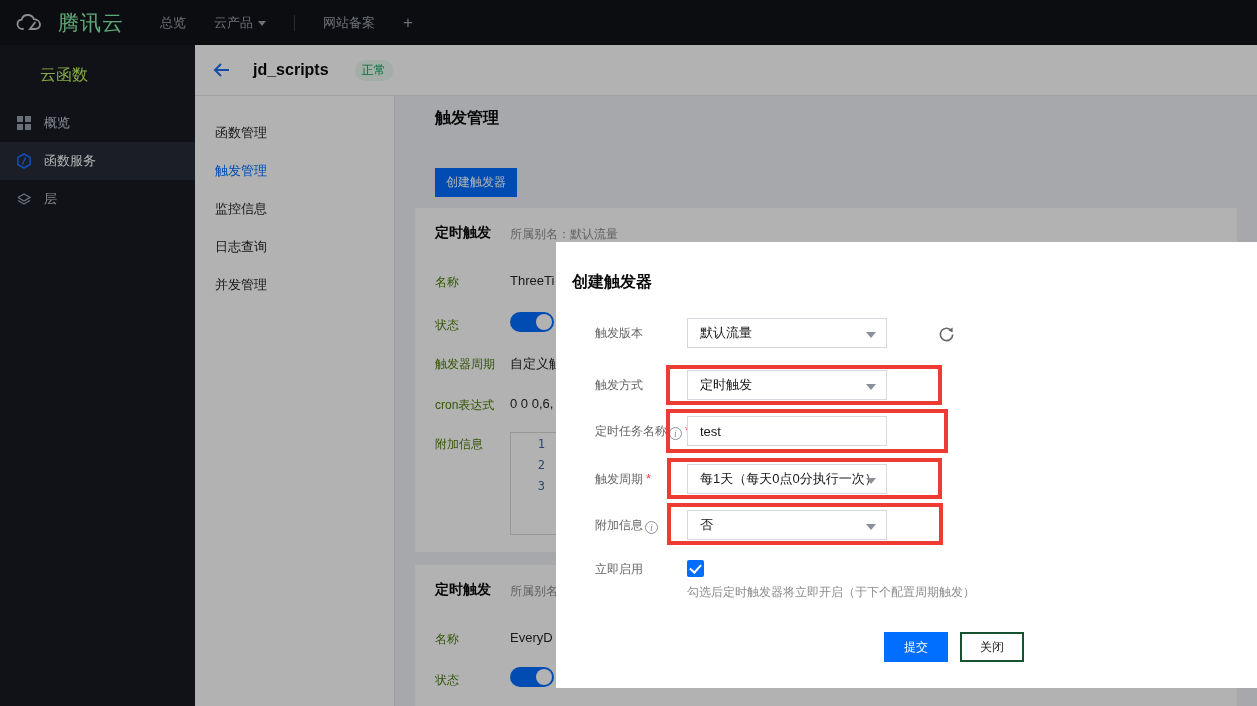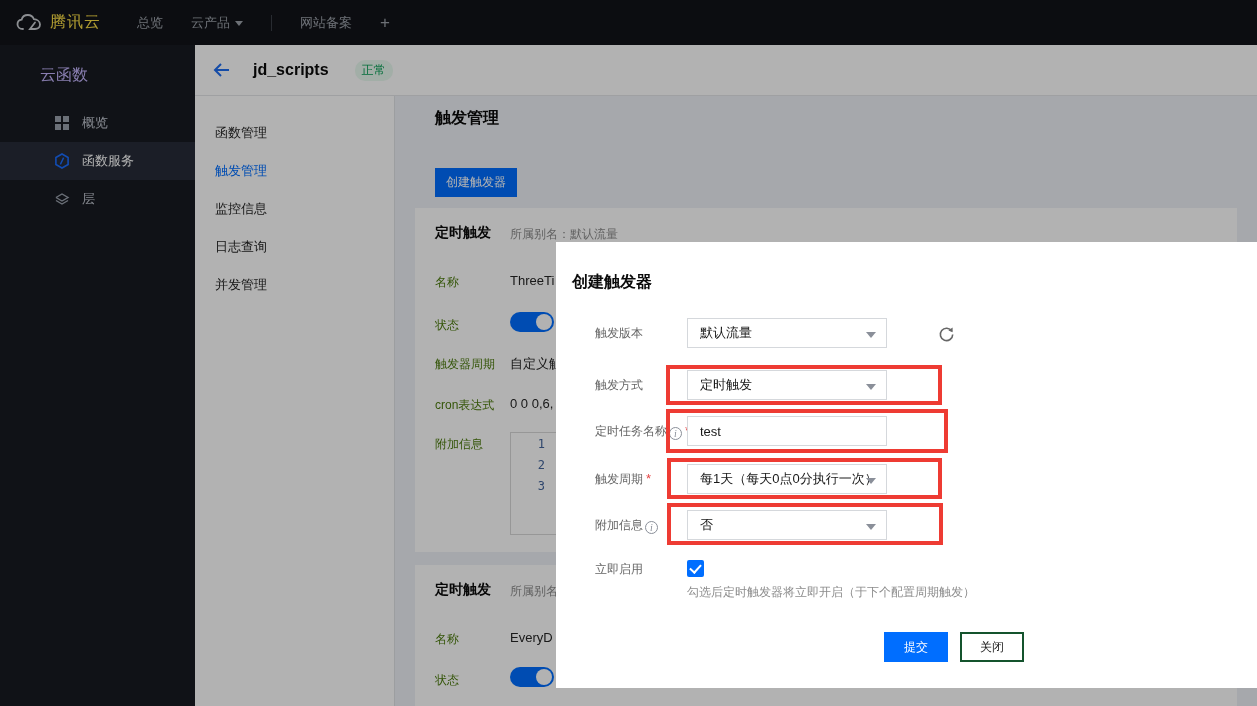--- a/index.html
+++ b/index.html
@@ -3,31 +3,31 @@
 <meta charset="utf-8">
 <style>
   * { margin:0; padding:0; box-sizing:border-box; }
   html,body { width:1257px; height:706px; overflow:hidden; background:#eef1f6;
     font-family:"Liberation Sans","DejaVu Sans",sans-serif; }
 
   
   #navbar { position:absolute; left:0; top:0; width:1257px; height:45px; background:#121419;
     display:flex; align-items:center; z-index:5; }
   .brand { display:flex; align-items:center; margin-left:16px; color:#c9ccd2; }
-  .brand-name { font-size:16px; letter-spacing:1px; margin-left:8px; color:#fde047; }
+  .brand-name { font-size:21px; letter-spacing:1px; margin-left:16px; color:#86efac; }
   .nav-item { color:#9ca1aa; font-size:13px; cursor:pointer; }
   .nav-caret { display:inline-block; width:0; height:0; border-left:4px solid transparent;
     border-right:4px solid transparent; border-top:5px solid #9ca1aa; margin-left:5px; vertical-align:middle; }
   .nav-divider { width:1px; height:16px; background:#3a3e47; margin:0 0; }
   .nav-plus { color:#9ca1aa; font-size:17px; }
 
   
   #sidebar { position:absolute; left:0; top:45px; width:195px; height:661px; background:#181b22; z-index:4; }
-  #sidebar-title { color:#c4b5fd; font-size:16px; padding:20px 18px 18px 40px; }
-  .side-item { height:38px; display:flex; align-items:center; padding-left:54px; color:#c3c8d2;
+  #sidebar-title { color:#bef264; font-size:16px; padding:20px 18px 18px 40px; }
+  .side-item { height:38px; display:flex; align-items:center; padding-left:16px; color:#c3c8d2;
     font-size:13px; cursor:pointer; }
   .side-item.active { background:#272c38; color:#ffffff; }
   .side-icon { width:16px; height:16px; margin-right:12px; display:inline-flex; align-items:center; justify-content:center; }
 
   
   #page-header { position:absolute; left:195px; top:45px; width:1062px; height:51px; background:#ffffff;
     border-bottom:1px solid #e4e6e9; display:flex; align-items:center; z-index:3; }
   #back-btn { margin-left:18px; cursor:pointer; display:flex; align-items:center; }
   #fn-name { font-size:16px; font-weight:bold; color:#0b0b0b; margin-left:22px; }
   #status-badge { margin-left:26px; background:#e9f9ef; color:#09a057; font-size:12px;

